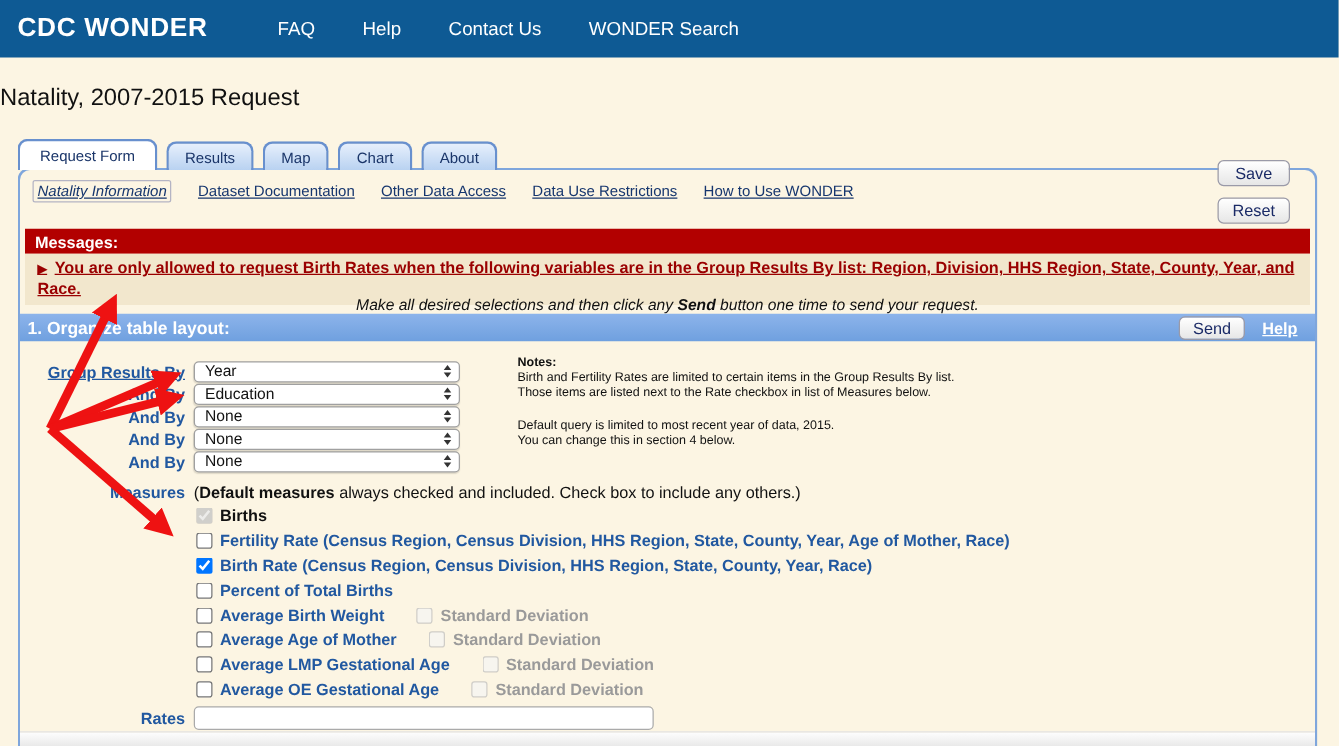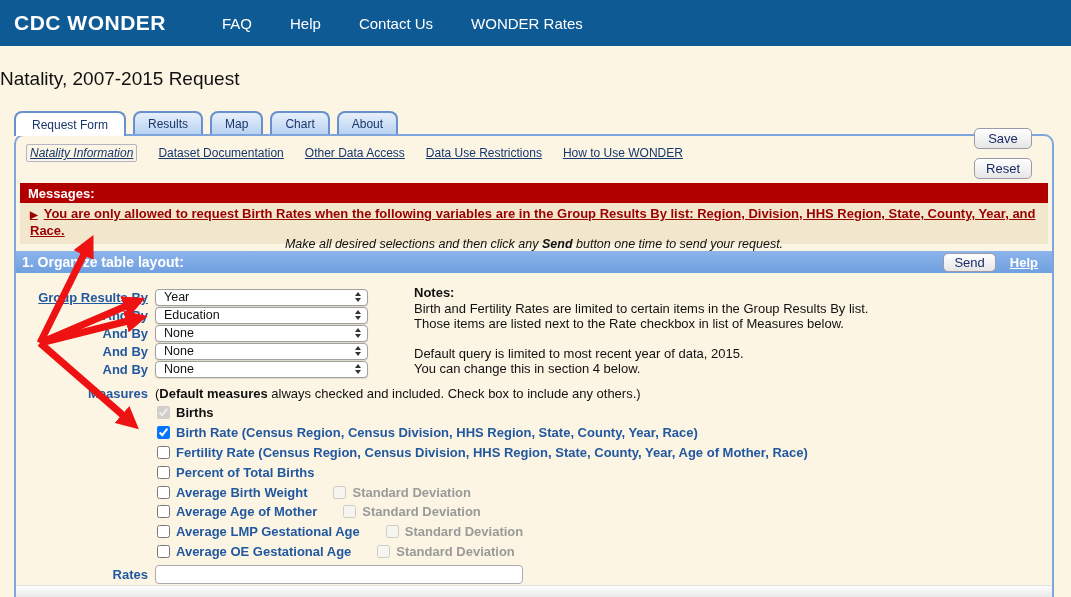--- a/index.html
+++ b/index.html
@@ -19,21 +19,21 @@
   .topnav-links { display:flex; gap:38px; }
   .topnav-links a { color:#fff; font-size:15px; text-decoration:none; cursor:pointer; }
   
   .page-title {
     position:absolute; top:68px; left:0; width:1071px;
     font-size:19px; color:#111;
   }
   
   .tabs {
     position:absolute; top:111px; left:14px;
-    display:flex; gap:7px; align-items:flex-start; z-index:3;
+    display:flex; gap:7px; align-items:flex-end; z-index:3;
   }
   .tab {
     height:23px; padding:0 13px; display:flex; align-items:center;
     font-size:12px; color:#1A3569; cursor:pointer;
     border:2px solid #6890CE; border-bottom:none;
     border-radius:8px 8px 0 0;
     background:linear-gradient(#e6effc, #b9d2f1);
   }
   .tab.active {
     height:25px; background:#fff; position:relative; z-index:4; padding:0 16px;
@@ -99,21 +99,21 @@
     position:relative; width:213px; height:17px;
     background:#fff; border:1px solid #a0a0a0; border-radius:4px;
     display:flex; align-items:center; padding:0 20px 0 8px;
     font-size:12.5px; color:#111; cursor:pointer;
     box-shadow:0 1px 1px rgba(0,0,0,.12);
   }
   .spin { position:absolute; right:6px; top:50%; transform:translateY(-50%); display:flex; flex-direction:column; gap:2px; }
   .spin i { display:block; width:0; height:0; border-left:3.5px solid transparent; border-right:3.5px solid transparent; }
   .spin .up { border-bottom:4.5px solid #333; }
   .spin .dn { border-top:4.5px solid #333; }
-  .notes { margin-left:16px; padding-top:0; font-size:13px; color:#111; line-height:1.2; }
+  .notes { margin-left:16px; padding-top:0; font-size:10px; color:#111; line-height:1.2; }
   .notes b { display:block; }
   .notes .gap { height:14px; }
   
   .measures-row { margin-top:7px; height:16px; display:flex; align-items:center; font-size:13px; color:#111; }
   .measures-hint b { }
   .chkrows { margin-top:2px; margin-left:131px; }
   .chkrow { height:19.8px; display:flex; align-items:center; }
   .chk { display:flex; align-items:center; cursor:pointer;justify-content:flex-end; }
   .chk input { width:13px; height:13px; margin:0 6px 0 0; }
   .chk .lbl { font-size:13px; font-weight:bold; white-space:nowrap; }
@@ -139,21 +139,21 @@
 </style>
 </head>
 <body>
 
 <div class="topnav">
   <div class="brand">CDC WONDER</div>
   <div class="topnav-links">
     <a>FAQ</a>
     <a>Help</a>
     <a>Contact Us</a>
-    <a>WONDER Rates</a>
+    <a>WONDER Search</a>
   </div>
 </div>
 
 <div class="page-title">Natality, 2007-2015 Request</div>
 
 <div class="tabs">
   <div class="tab active">Request Form</div>
   <div class="tab">Results</div>
   <div class="tab">Map</div>
   <div class="tab">Chart</div>
@@ -264,28 +264,28 @@
 
     <div class="chkrows">
       <div class="chkrow">
         <label class="chk">
           <input type="checkbox" checked="checked" disabled="disabled" style="">
           <span class="lbl black">Births</span>
         </label>
       </div>
       <div class="chkrow">
         <label class="chk">
+          <input type="checkbox" style="">
+          <span class="lbl blue">Fertility Rate (Census Region, Census Division, HHS Region, State, County, Year, Age of Mother, Race)</span>
+        </label>
+      </div>
+      <div class="chkrow">
+        <label class="chk">
           <input type="checkbox" checked="checked" style="">
           <span class="lbl blue">Birth Rate (Census Region, Census Division, HHS Region, State, County, Year, Race)</span>
-        </label>
-      </div>
-      <div class="chkrow">
-        <label class="chk">
-          <input type="checkbox" style="">
-          <span class="lbl blue">Fertility Rate (Census Region, Census Division, HHS Region, State, County, Year, Age of Mother, Race)</span>
         </label>
       </div>
       <div class="chkrow">
         <label class="chk">
           <input type="checkbox" style="">
           <span class="lbl blue">Percent of Total Births</span>
         </label>
       </div>
       <div class="chkrow">
         <label class="chk">

